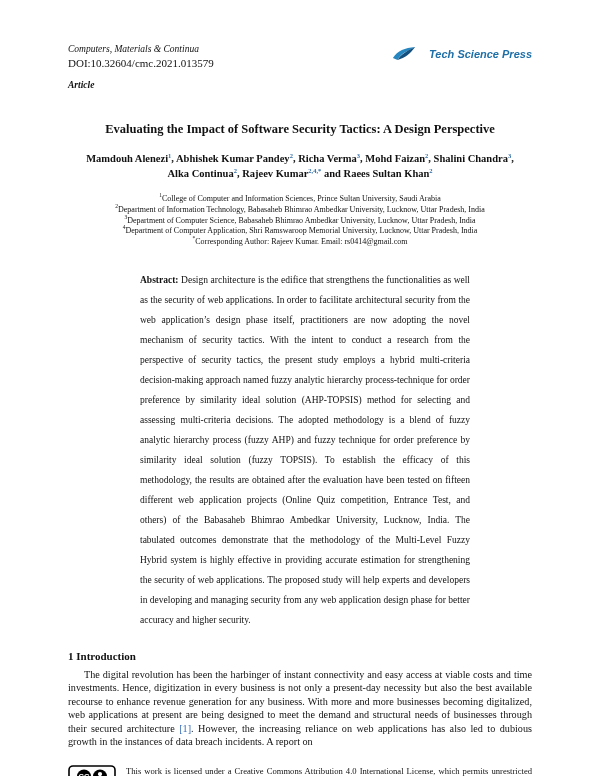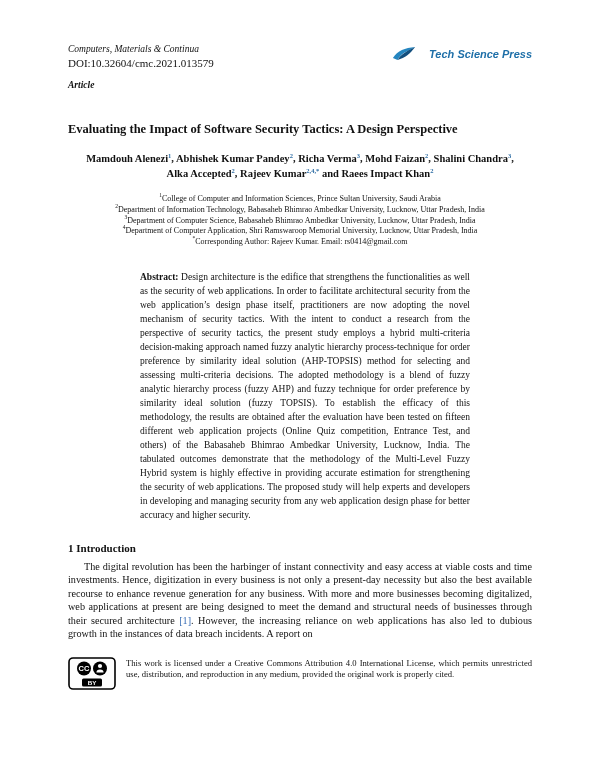--- a/index.html
+++ b/index.html
@@ -13,28 +13,28 @@
   .top { display: flex; justify-content: space-between; align-items: flex-start; }
   .journal { font-style: italic; font-size: 9.5px; }
   .doi { font-size: 11px; margin-top: 3px; }
   .article-type { font-weight: bold; font-style: italic; font-size: 9.5px; margin-top: 11px; }
   .publisher { display: flex; align-items: center; gap: 13px; margin-top: 2px; }
   .publisher-name {
     color: var(--publisher-blue, #1e6fa8); font-weight: bold; font-style: italic;
     font-size: 11px; font-family: "Liberation Sans", sans-serif; white-space: nowrap;
   }
   
-  .title { margin-top: 32px; font-size: 12.5px; font-weight: bold; }
+  .title { margin-top: 32px; font-size: 12.5px; font-weight: bold; text-align: center; }
   .authors { margin-top: 15px; font-size: 10.5px; font-weight: bold; text-align: center; line-height: 14.5px; }
   .au-sup { font-size: 6.5px; line-height: 0; color: var(--sup-blue, #2e6da4); }
   .affiliations { margin-top: 13px; font-size: 8px; text-align: center; line-height: 10.8px; }
   .aff-sup { font-size: 5.5px; line-height: 0; }
   .dates { font-size: 8.5px; text-align: center; margin-top: 8px; }
   
-  .abstract { margin: 22px 62px 0 72px; font-size: 9.5px; line-height: 14px; text-align: justify; }
+  .abstract { margin: 22px 62px 0 72px; font-size: 9.5px; line-height: 20px; text-align: justify; }
   .keywords { margin: 12px 62px 0 72px; font-size: 9.5px; line-height: 13.2px; text-align: justify; }
   .inline-label { font-weight: bold; }
   
   .section-heading { margin-top: 20px; font-size: 11px; font-weight: bold; }
   .body-para { margin-top: 6px; font-size: 10.2px; line-height: 13.5px; text-align: justify; text-indent: 16px; }
   .ref-link { color: var(--link-blue, #3b6fb6); text-decoration: none; cursor: pointer; }
   
   .license { margin-top: 16px; display: flex; gap: 10px; align-items: flex-start; justify-content: space-between; }
   .cc-badge { flex: 0 0 auto; cursor: pointer; }
   .license-text { font-size: 8.6px; line-height: 11.4px; text-align: justify; flex: 1; padding-top: 1px; }
@@ -56,21 +56,21 @@
         <path d="M6 15 C9 10 14 6 25 1 C20 8 14 13 6 15 Z" fill="#134f7e"></path>
       </svg>
       <span class="publisher-name">Tech Science Press</span>
     </div>
   </div>
 
   <h1 class="title">Evaluating the Impact of Software Security Tactics: A Design Perspective</h1>
 
   <div class="authors">
     <div class="author-line"><span class="au"><span>Mamdouh Alenezi</span><sup class="au-sup">1</sup><span>, </span></span><span class="au"><span>Abhishek Kumar Pandey</span><sup class="au-sup">2</sup><span>, </span></span><span class="au"><span>Richa Verma</span><sup class="au-sup">3</sup><span>, </span></span><span class="au"><span>Mohd Faizan</span><sup class="au-sup">2</sup><span>, </span></span><span class="au"><span>Shalini Chandra</span><sup class="au-sup">3</sup><span>,</span></span></div>
-    <div class="author-line"><span class="au"><span>Alka Accepted</span><sup class="au-sup">2</sup><span>, </span></span><span class="au"><span>Rajeev Kumar</span><sup class="au-sup">2,4,*</sup><span> and </span></span><span class="au"><span>Raees Impact Khan</span><sup class="au-sup">2</sup><span></span></span></div>
+    <div class="author-line"><span class="au"><span>Alka Continua</span><sup class="au-sup">2</sup><span>, </span></span><span class="au"><span>Rajeev Kumar</span><sup class="au-sup">2,4,*</sup><span> and </span></span><span class="au"><span>Raees Sultan Khan</span><sup class="au-sup">2</sup><span></span></span></div>
   </div>
 
   <div class="affiliations">
     <div class="aff-line"><sup class="aff-sup">1</sup><span>College of Computer and Information Sciences, Prince Sultan University, Saudi Arabia</span></div>
     <div class="aff-line"><sup class="aff-sup">2</sup><span>Department of Information Technology, Babasaheb Bhimrao Ambedkar University, Lucknow, Uttar Pradesh, India</span></div>
     <div class="aff-line"><sup class="aff-sup">3</sup><span>Department of Computer Science, Babasaheb Bhimrao Ambedkar University, Lucknow, Uttar Pradesh, India</span></div>
     <div class="aff-line"><sup class="aff-sup">4</sup><span>Department of Computer Application, Shri Ramswaroop Memorial University, Lucknow, Uttar Pradesh, India</span></div>
     <div class="aff-line"><sup class="aff-sup">*</sup><span>Corresponding Author: Rajeev Kumar. Email: rs0414@gmail.com</span></div>
   </div>
 

